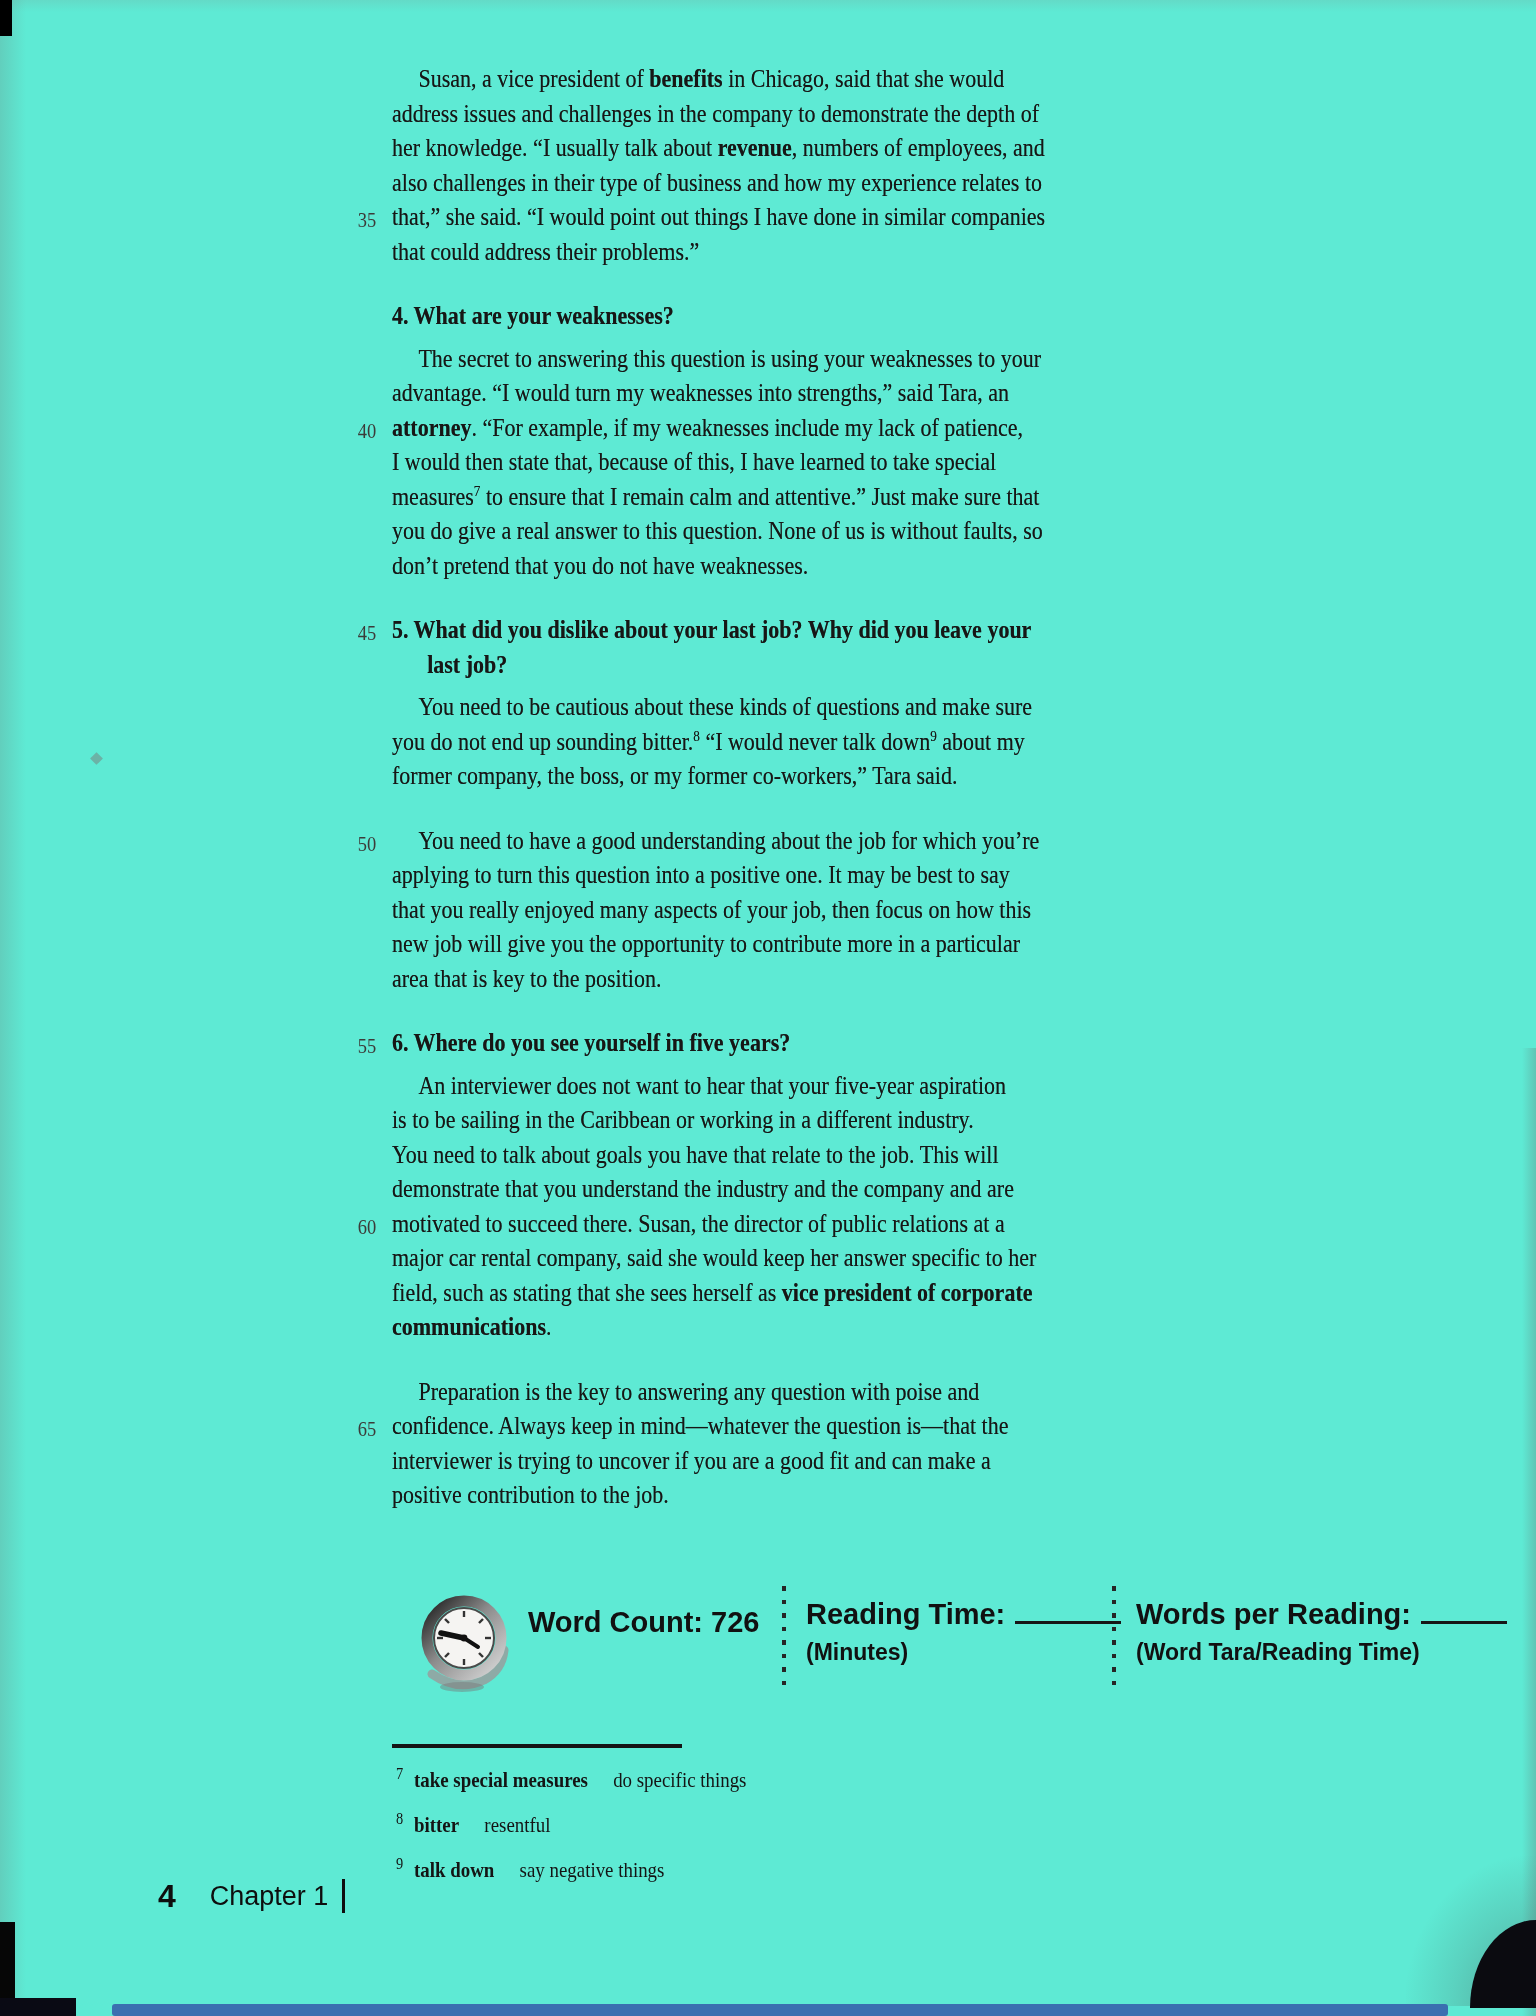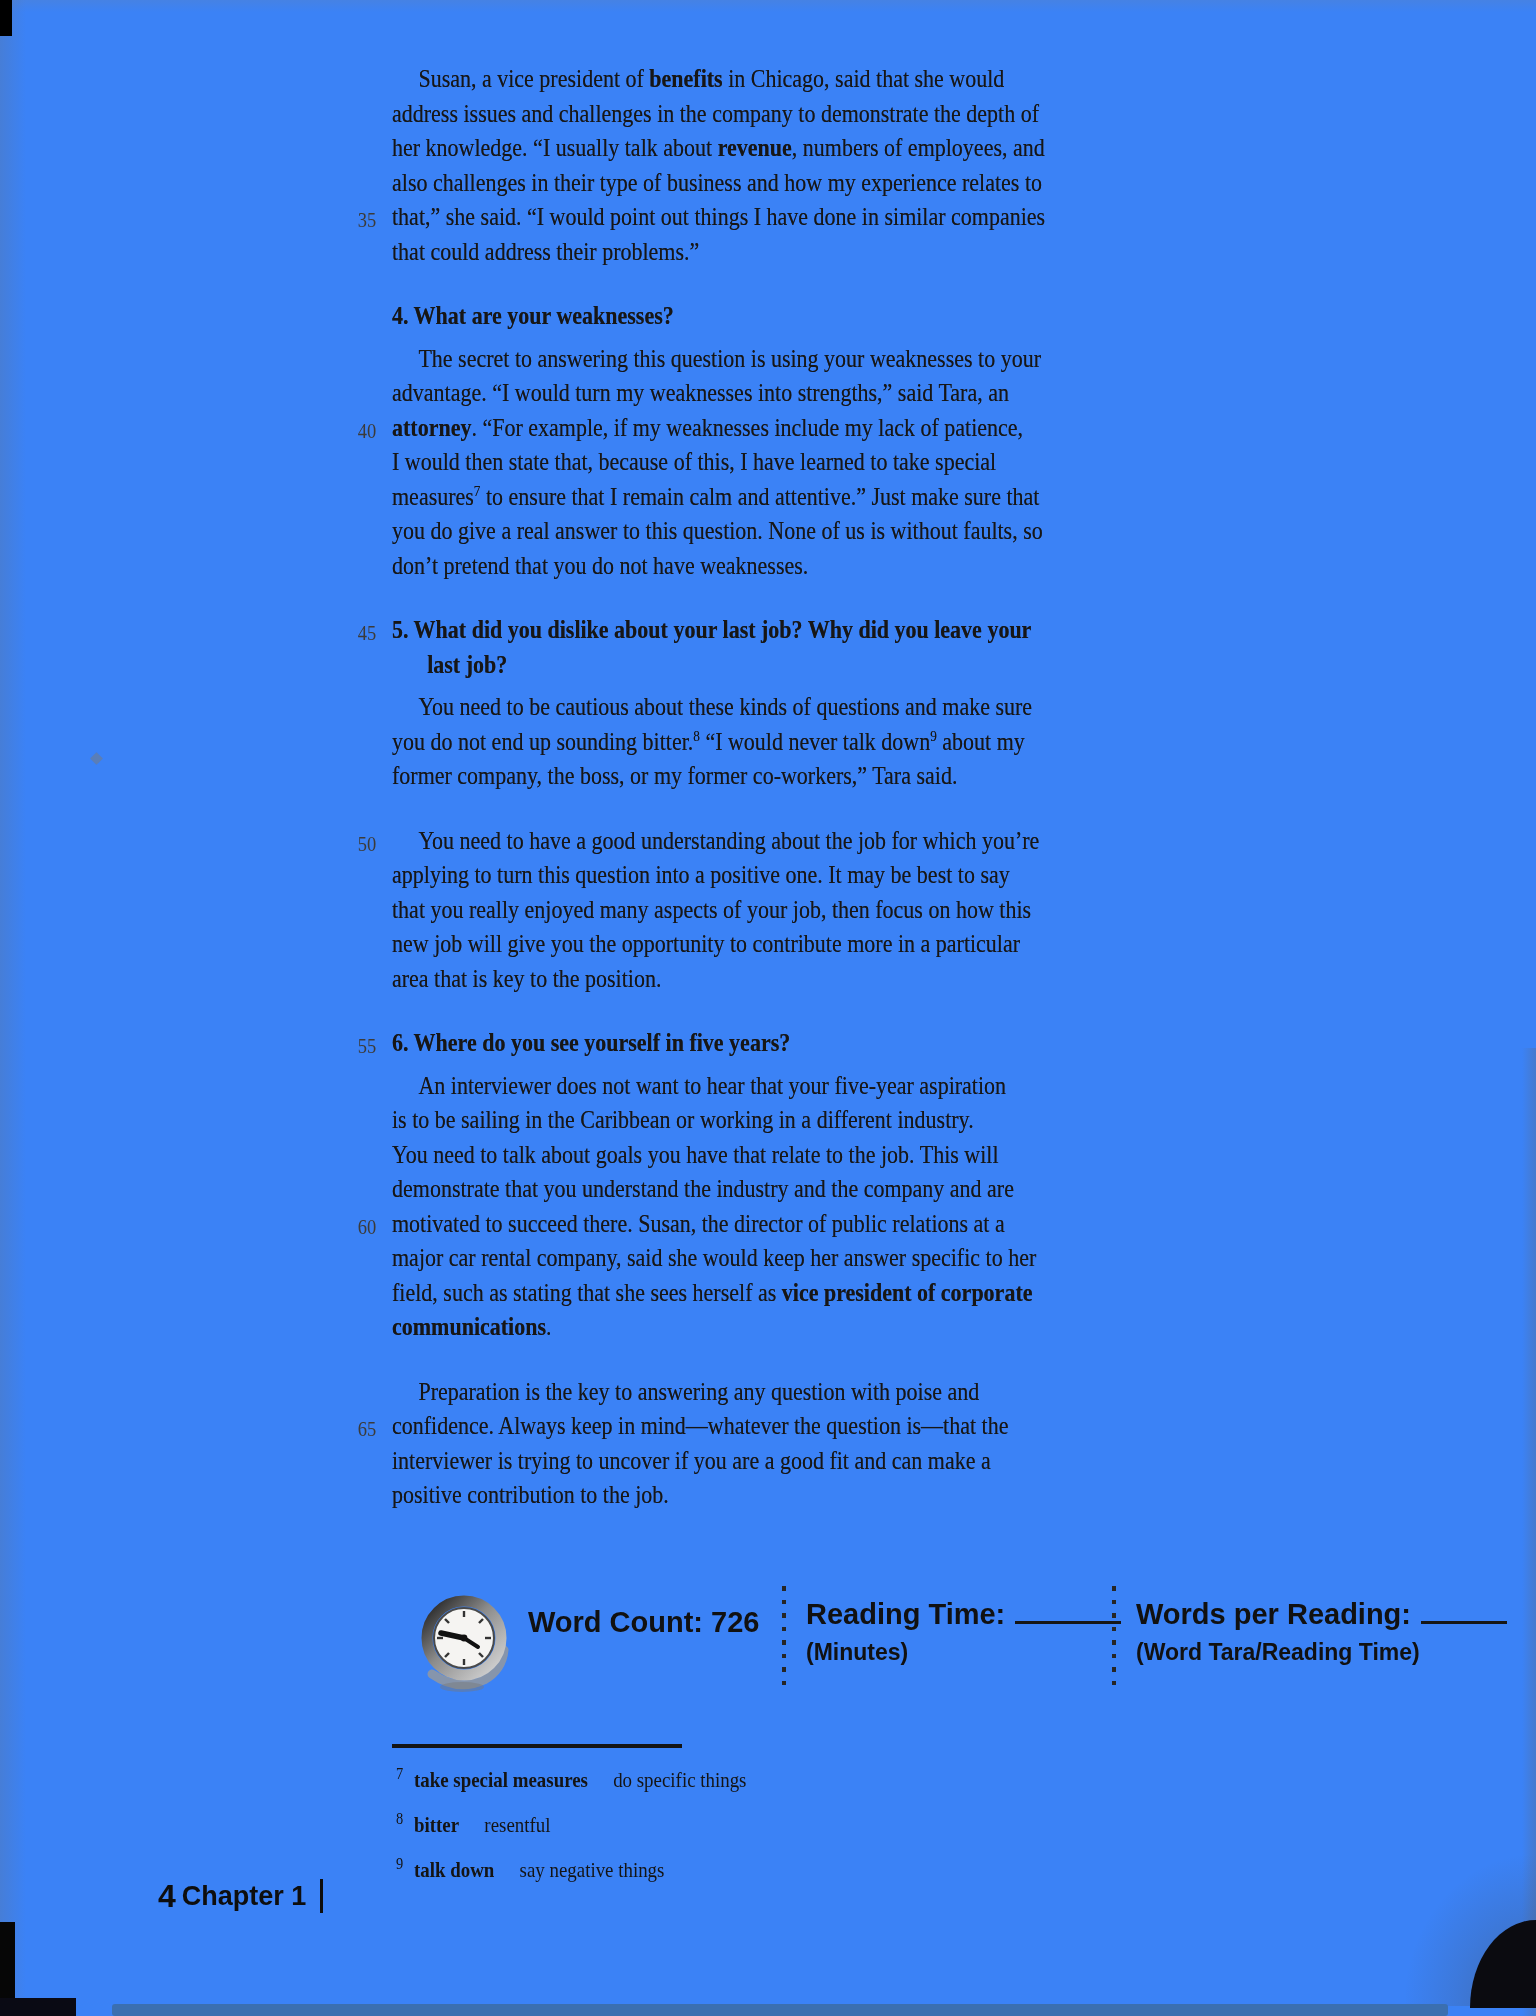--- a/index.html
+++ b/index.html
@@ -1,21 +1,21 @@
 <!DOCTYPE html>
 <html><head>
 <meta charset="utf-8">
 <style>
   html,body{margin:0;padding:0;}
   body{
     width:1536px;height:2016px;position:relative;overflow:hidden;
     background:#fdfdfb;
     font-family:"Liberation Serif","DejaVu Serif",serif;
   }
-  .page{position:absolute;inset:0;background:#3b82f6;}
+  .page{position:absolute;inset:0;background:#5eead4;}
 
   
   .passage{
     position:absolute;left:392px;top:62px;
     font-size:25px;line-height:34.5px;color:#171615;
     transform:scaleX(.88);transform-origin:0 0;
     white-space:nowrap;
     text-shadow:0 0 .5px rgba(20,20,20,.55);
   }
   .para{margin:0 0 30px 0;}
@@ -67,21 +67,21 @@
   .fn .term{font-weight:bold;}
   .fn .def{margin-left:28px;}
 
   
   .footer{
     position:absolute;left:158px;top:1876px;height:40px;
     font-family:"Liberation Sans","DejaVu Sans",sans-serif;color:#0e0e0e;
     display:flex;align-items:center;
   }
   .pg{font-size:32px;font-weight:bold;}
-  .ch{font-size:27px;font-weight:bold;margin-left:6px;}
+  .ch{font-size:27px;font-weight:normal;margin-left:34px;}
   .fbar{width:3px;height:34px;background:#0e0e0e;display:inline-block;margin:0 14px;}
   .ttl{font-size:27px;font-weight:bold;font-style:italic;}
 
   
   .art{position:absolute;}
   .edge-left{left:0;top:0;width:26px;height:100%;background:linear-gradient(to right,rgba(110,110,106,.22),rgba(255,255,255,0));}
   .edge-top{left:0;top:0;width:100%;height:12px;background:linear-gradient(to bottom,rgba(130,130,126,.15),rgba(255,255,255,0));}
   .edge-right{right:0;top:52%;width:14px;height:48%;background:linear-gradient(to left,rgba(100,100,100,.28),rgba(255,255,255,0));}
   .corner-tl{left:0;top:0;width:12px;height:36px;background:#000;}
   .strip-bl{left:0;top:1922px;width:15px;height:94px;background:#060606;}

